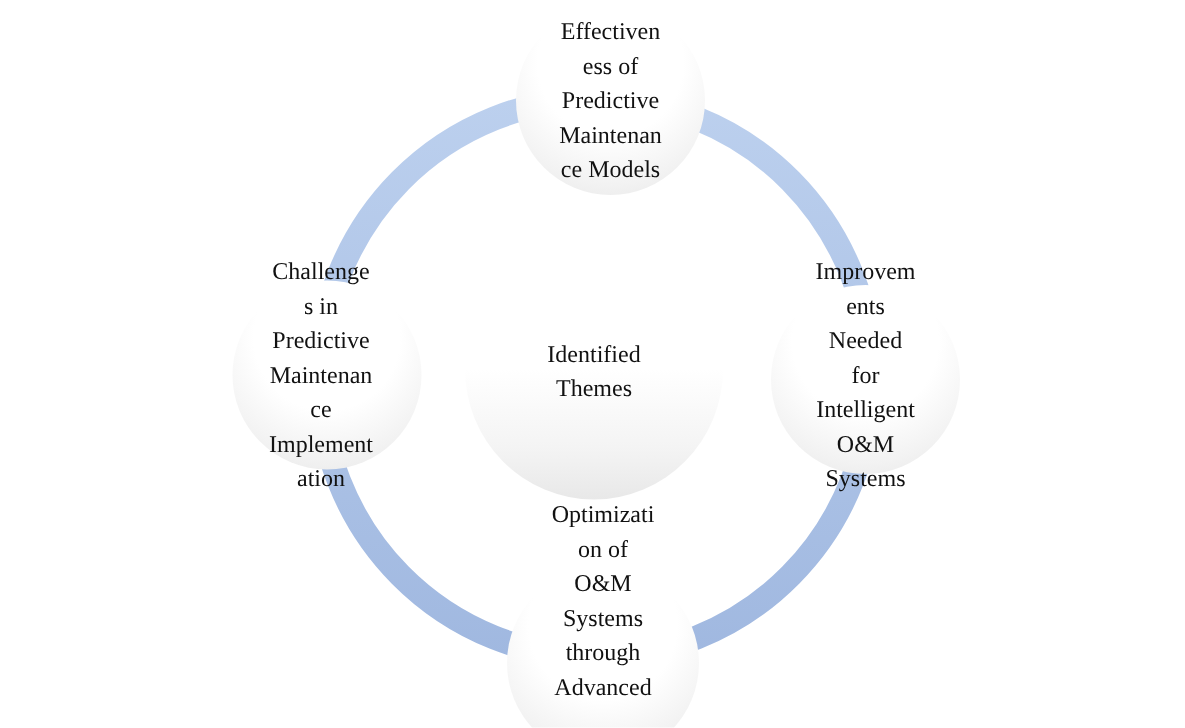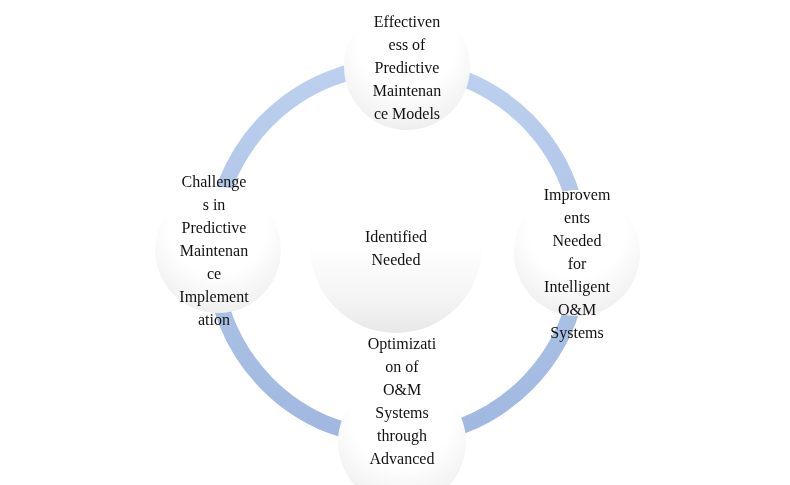--- a/index.html
+++ b/index.html
@@ -46,21 +46,21 @@
       letter-spacing: 0px;
     }
     .node-top { left: 344px; top: 4px; width: 126px; height: 126px; }
     .node-left { left: 155px; top: 187px; width: 126px; height: 126px; }
     .node-right { left: 514px; top: 190px; width: 126px; height: 126px; }
     .node-bottom { left: 338px; top: 378px; width: 128px; height: 128px; align-items: flex-start; }
     .node-center { left: 310px; top: 159px; width: 172px; height: 174px; }
 
     .label-top { position: absolute; left: 344px; top: 10px; width: 126px; }
     .label-left { position: absolute; left: 151px; top: 170px; width: 126px; }
-    .label-right { position: absolute; left: 514px; top: 183px; width: 126px; }
+    .label-right { position: absolute; left: 514px; top: 170px; width: 126px; }
     .label-bottom { position: absolute; left: 338px; top: 332px; width: 128px; }
     .label-center { position: absolute; left: 310px; top: 225px; width: 172px; }
     .label-top, .label-left, .label-right, .label-bottom, .label-center {
       text-align: center;
     }
   </style>
 </head>
 <body>
 
 <div class="diagram">
@@ -100,15 +100,15 @@
 through
 Advanced</div>
   <div class="label-left node-label">Challenge
 s in
 Predictive
 Maintenan
 ce
 Implement
 ation</div>
   <div class="label-center node-label">Identified
-Needed</div>
+Themes</div>
 
 </div>
 
 </body></html>

